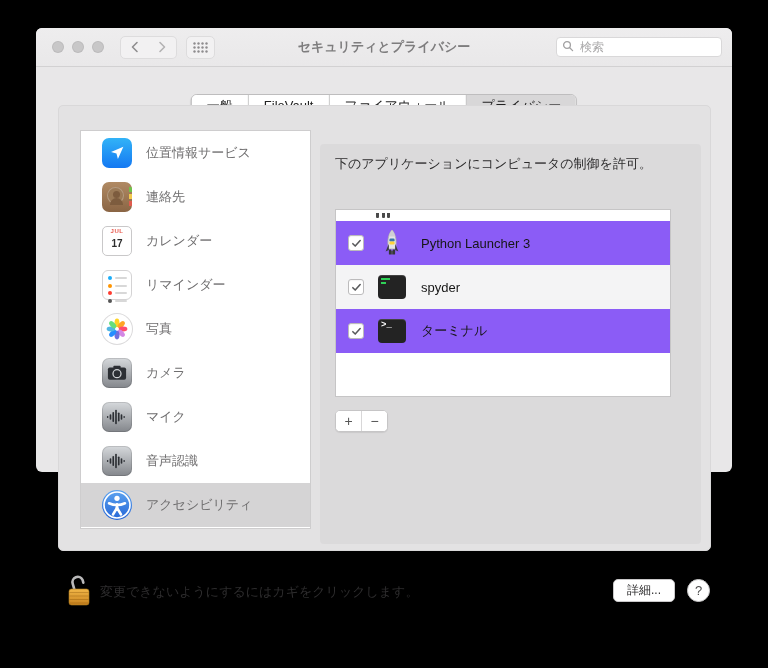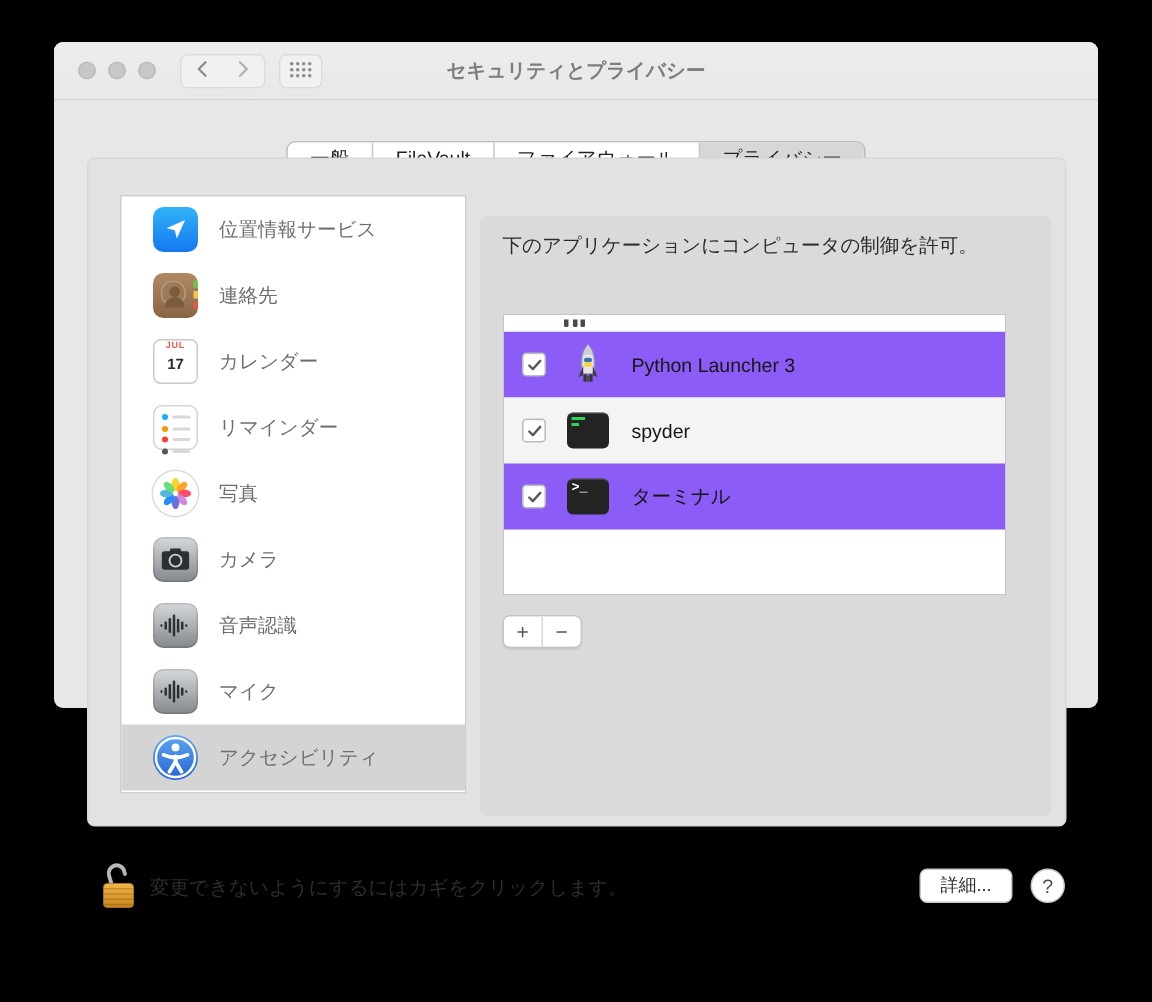--- a/index.html
+++ b/index.html
@@ -191,20 +191,29 @@
               <circle cx="13.5" cy="5.5" r="1.2"></circle>
             <circle cx="1.5" cy="9.5" r="1.2"></circle>
               <circle cx="5.5" cy="9.5" r="1.2"></circle>
               <circle cx="9.5" cy="9.5" r="1.2"></circle>
               <circle cx="13.5" cy="9.5" r="1.2"></circle>
           </g>
         </svg>
       </span>
     </div>
     <div class="wintitle">セキュリティとプライバシー</div>
+    <div class="searchfield">
+      <span>
+        <svg width="12" height="12" viewBox="0 0 12 12">
+            <circle cx="5" cy="5" r="3.4" fill="none" stroke="#a2a1a2" stroke-width="1.3"></circle>
+            <path d="M7.7 7.7 L10.6 10.6" stroke="#a2a1a2" stroke-width="1.3" stroke-linecap="round"></path>
+          </svg>
+      </span>
+      <input type="text" placeholder="検索" style="">
+    </div>
   </div>
 
   <div class="tabs">
     <div class="tab">一般</div>
     <div class="tab">FileVault</div>
     <div class="tab">ファイアウォール</div>
     <div class="tab selected">プライバシー</div>
   </div>
 
   <div class="contentbox"></div>
@@ -312,40 +321,40 @@
             <rect x="4" y="6" width="1.8" height="6" rx="0.9"></rect>
             <rect x="7" y="3.5" width="1.8" height="11" rx="0.9"></rect>
             <rect x="10" y="1" width="1.8" height="16" rx="0.9"></rect>
             <rect x="13" y="4" width="1.8" height="10" rx="0.9"></rect>
             <rect x="16" y="6" width="1.8" height="6" rx="0.9"></rect>
             <rect x="19" y="8" width="1.6" height="2" rx="0.8"></rect>
           </g>
         </svg>
       </span>
         </span>
-      <span class="sb-label">音声認識</span>
+      <span class="sb-label">マイク</span>
     </div>
 
     <div class="sb-row">
       <span class="sb-ic">
           <span class="ic-rounded ic-grey ic-center">
         <svg width="22" height="18" viewBox="0 0 24 18">
           <g fill="#2c2f34">
             <rect x="1" y="8" width="1.6" height="2" rx="0.8"></rect>
             <rect x="4" y="6" width="1.8" height="6" rx="0.9"></rect>
             <rect x="7" y="3.5" width="1.8" height="11" rx="0.9"></rect>
             <rect x="10" y="1" width="1.8" height="16" rx="0.9"></rect>
             <rect x="13" y="4" width="1.8" height="10" rx="0.9"></rect>
             <rect x="16" y="6" width="1.8" height="6" rx="0.9"></rect>
             <rect x="19" y="8" width="1.6" height="2" rx="0.8"></rect>
           </g>
         </svg>
       </span>
         </span>
-      <span class="sb-label">マイク</span>
+      <span class="sb-label">音声認識</span>
     </div>
 
     <div class="sb-row selected">
       <span class="sb-ic">
           <span class="ic-rounded ic-access">
         <svg width="30" height="30" viewBox="0 0 24 24">
           <circle cx="12" cy="12" r="10.4" fill="none" stroke="#fff" stroke-width="1.3"></circle>
           <circle cx="12" cy="6.6" r="2.1" fill="#fff"></circle>
           <path d="M5.6 10.6 Q12 13.4 18.4 10.6" fill="none" stroke="#fff" stroke-width="2" stroke-linecap="round"></path>
           <path d="M12 11.5 L12 14.2" stroke="#fff" stroke-width="2.2" stroke-linecap="round"></path>

